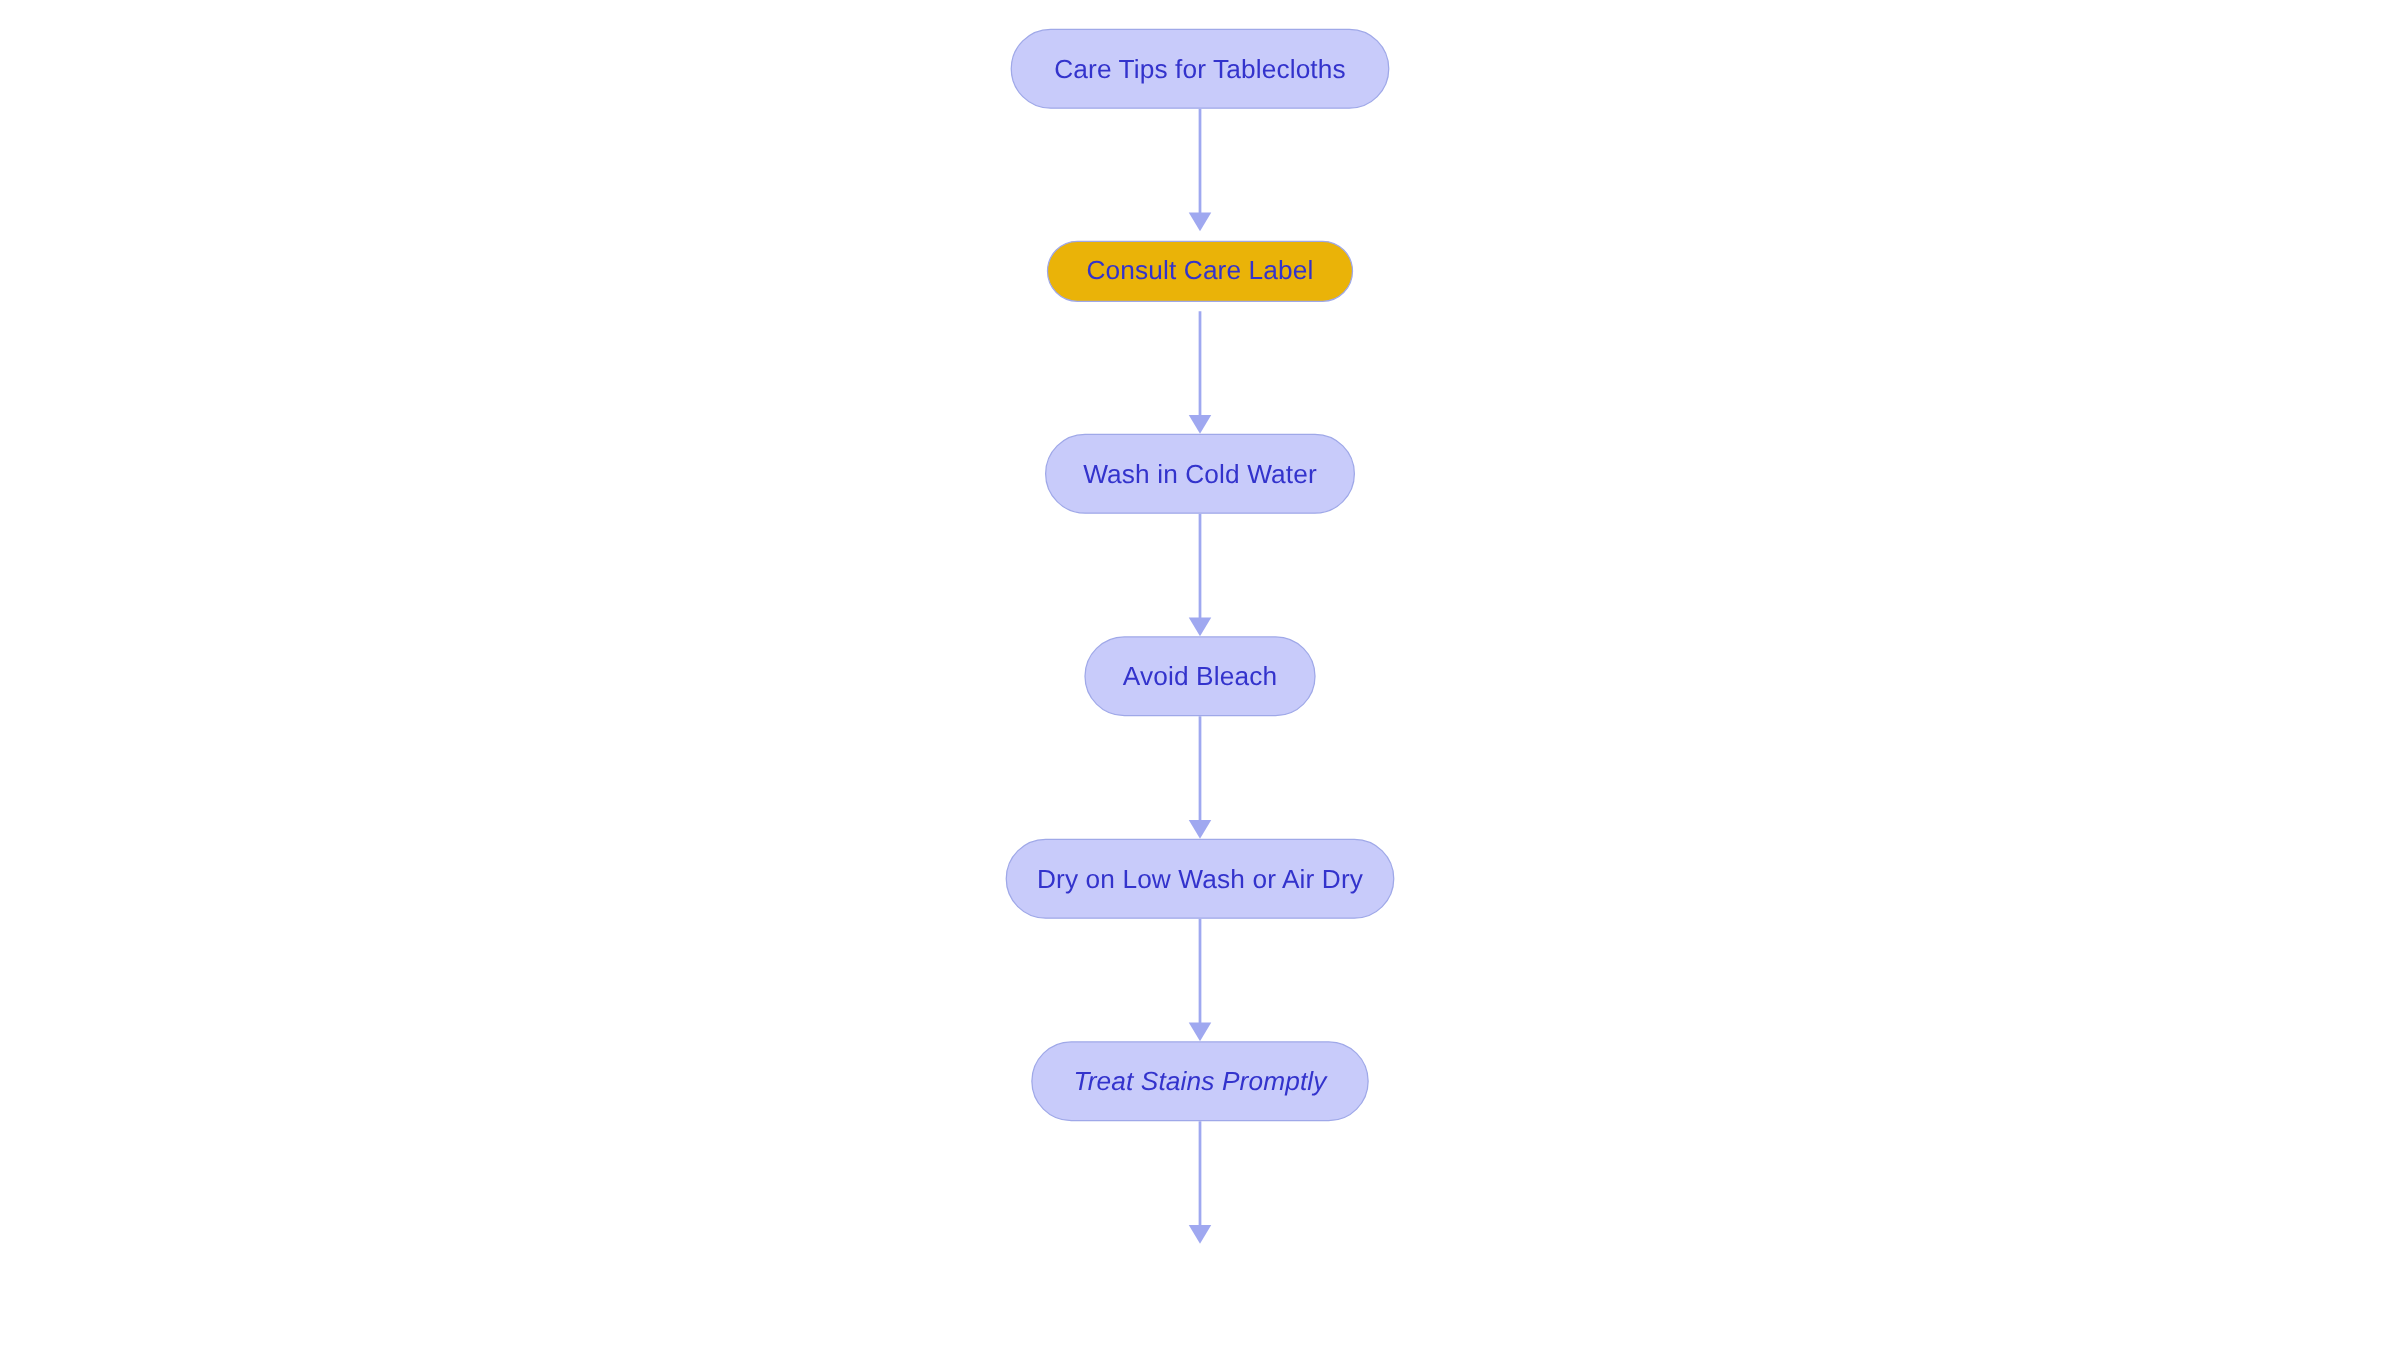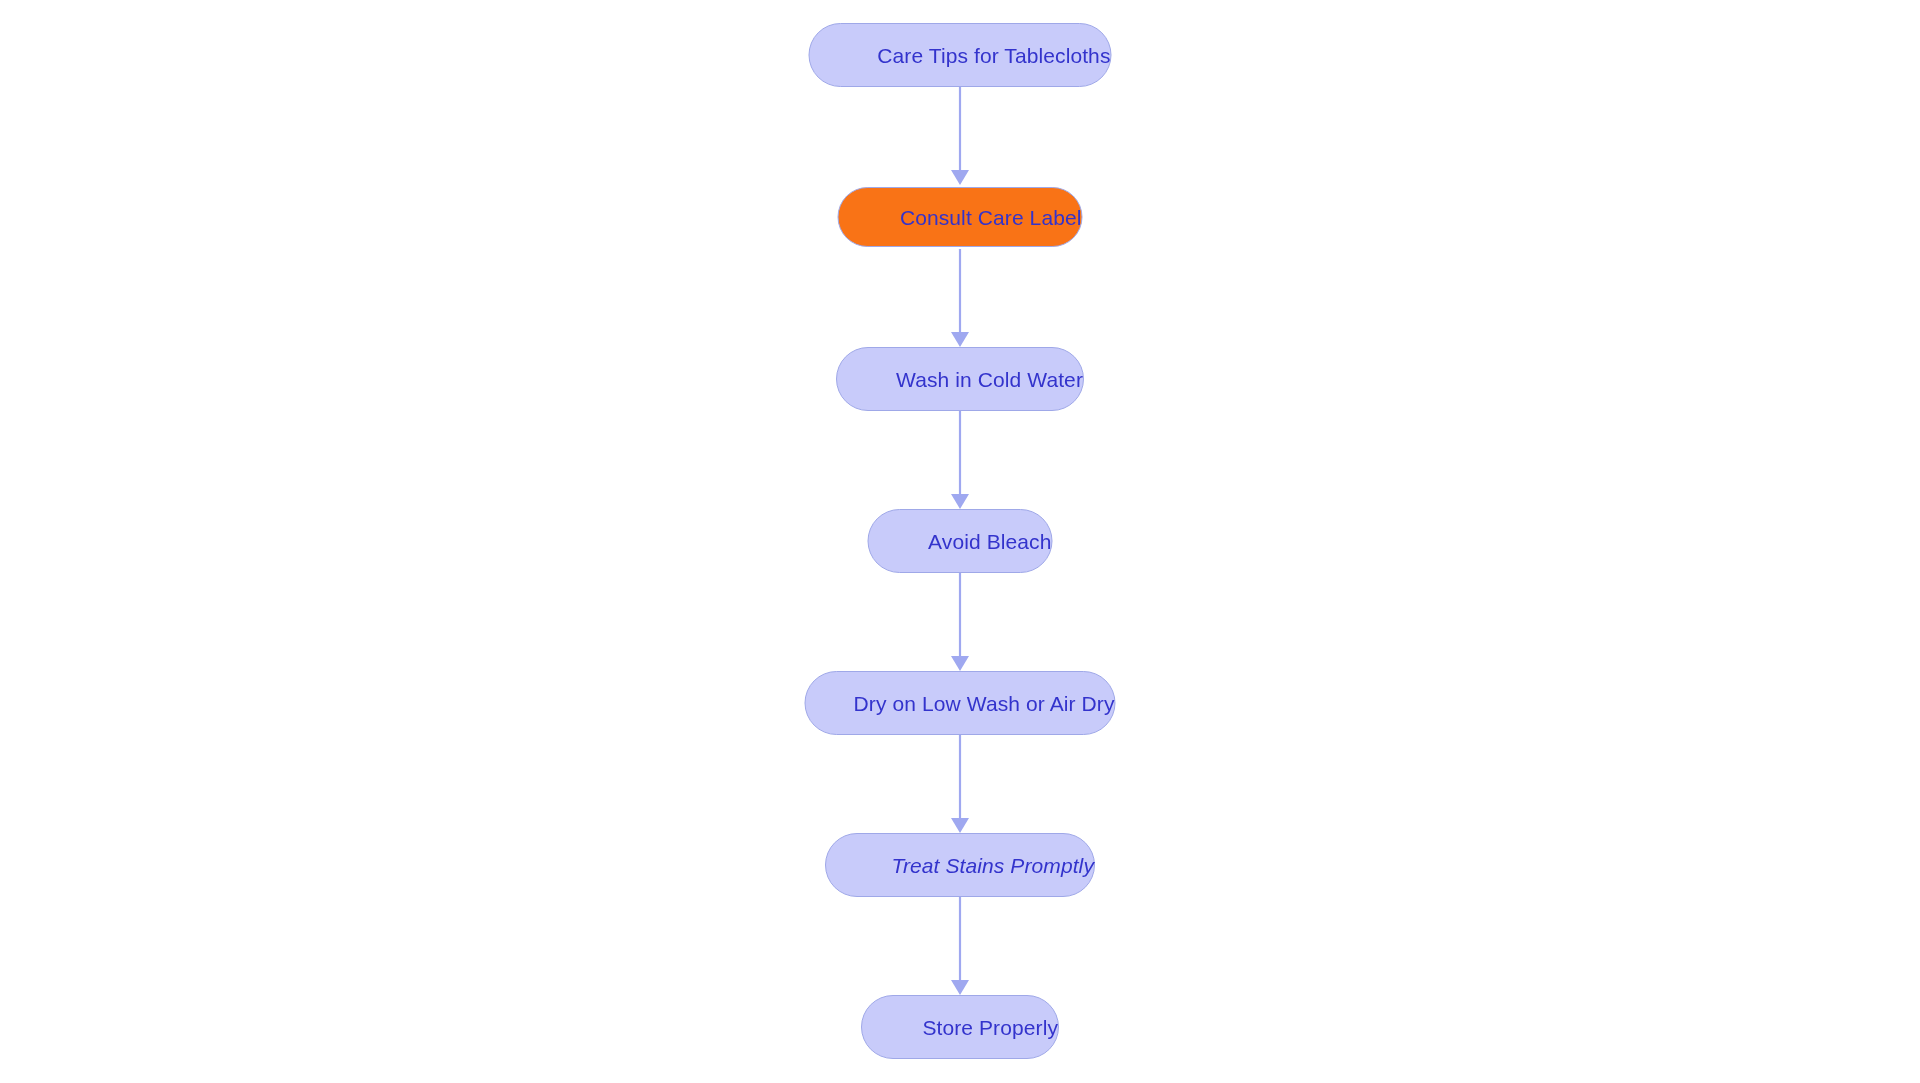--- a/index.html
+++ b/index.html
@@ -33,21 +33,21 @@
     left: 0;
     top: 0;
     width: 1920px;
     height: 1083px;
   }
   .flow-node {
     position: absolute;
     box-sizing: border-box;
     display: flex;
     align-items: center;
-    justify-content: flex-end;
+    justify-content: center;
     background: #c8cbfa;
     border: 1.1px solid #9fa8e8;
     border-radius: 999px;
     transform: translate(-50%, -50%);
     white-space: nowrap;
   }
   .flow-node-label {
     color: #3333cc;
     font-family: "Liberation Sans", "DejaVu Sans", sans-serif;
     font-size: 21px;
@@ -88,33 +88,30 @@
       <g>
         <line x1="960" y1="897" x2="960" y2="981" stroke="#9fa8f0" stroke-width="2.2"></line>
         <polygon points="951,980 969,980 960,995" fill="#9fa8f0"></polygon>
       </g>
     </svg>
 
   <div id="node-layer">
       <div class="flow-node" style="left: 960px; top: 55px; width: 303px; height: 64px; background: rgb(200, 203, 250); border-color: rgb(159, 168, 232);">
         <span class="flow-node-label" style="color: rgb(51, 51, 204);">Care Tips for Tablecloths</span>
       </div>
-      <div class="flow-node" style="left: 960px; top: 217px; width: 245px; height: 60px; background: #f97316; border-color: rgb(159, 168, 232);">
+      <div class="flow-node" style="left: 960px; top: 217px; width: 245px; height: 49px; background: #eab308; border-color: rgb(159, 168, 232);">
         <span class="flow-node-label" style="color: rgb(51, 51, 204);">Consult Care Label</span>
       </div>
       <div class="flow-node" style="left: 960px; top: 379px; width: 248px; height: 64px; background: rgb(200, 203, 250); border-color: rgb(159, 168, 232);">
         <span class="flow-node-label" style="color: rgb(51, 51, 204);">Wash in Cold Water</span>
       </div>
       <div class="flow-node" style="left: 960px; top: 541px; width: 185px; height: 64px; background: rgb(200, 203, 250); border-color: rgb(159, 168, 232);">
         <span class="flow-node-label" style="color: rgb(51, 51, 204);">Avoid Bleach</span>
       </div>
       <div class="flow-node" style="left: 960px; top: 703px; width: 311px; height: 64px; background: rgb(200, 203, 250); border-color: rgb(159, 168, 232);">
         <span class="flow-node-label" style="color: rgb(51, 51, 204);">Dry on Low Wash or Air Dry</span>
       </div>
       <div class="flow-node" style="left: 960px; top: 865px; width: 270px; height: 64px; background: rgb(200, 203, 250); border-color: rgb(159, 168, 232);">
         <span class="flow-node-label" style="color: rgb(51, 51, 204); font-style: italic;">Treat Stains Promptly</span>
       </div>
-      <div class="flow-node" style="left: 960px; top: 1027px; width: 198px; height: 64px; background: rgb(200, 203, 250); border-color: rgb(159, 168, 232);">
-        <span class="flow-node-label" style="color: rgb(51, 51, 204);">Store Properly</span>
-      </div>
     </div>
 
 </div>
 
 </body></html>

